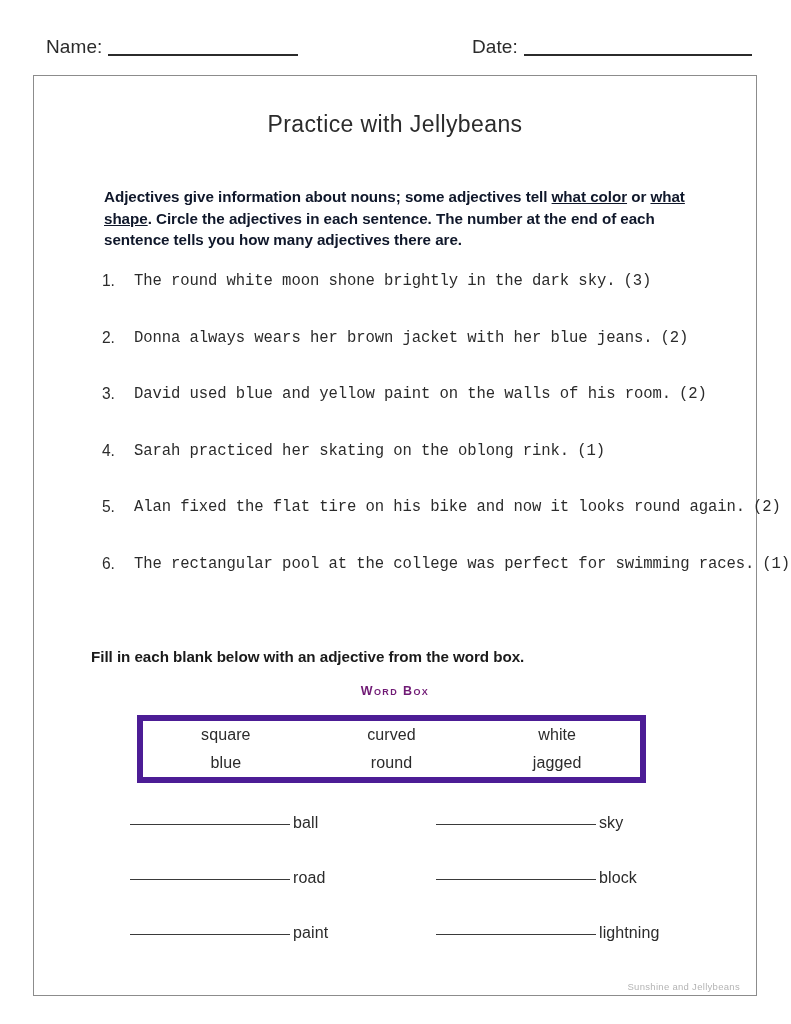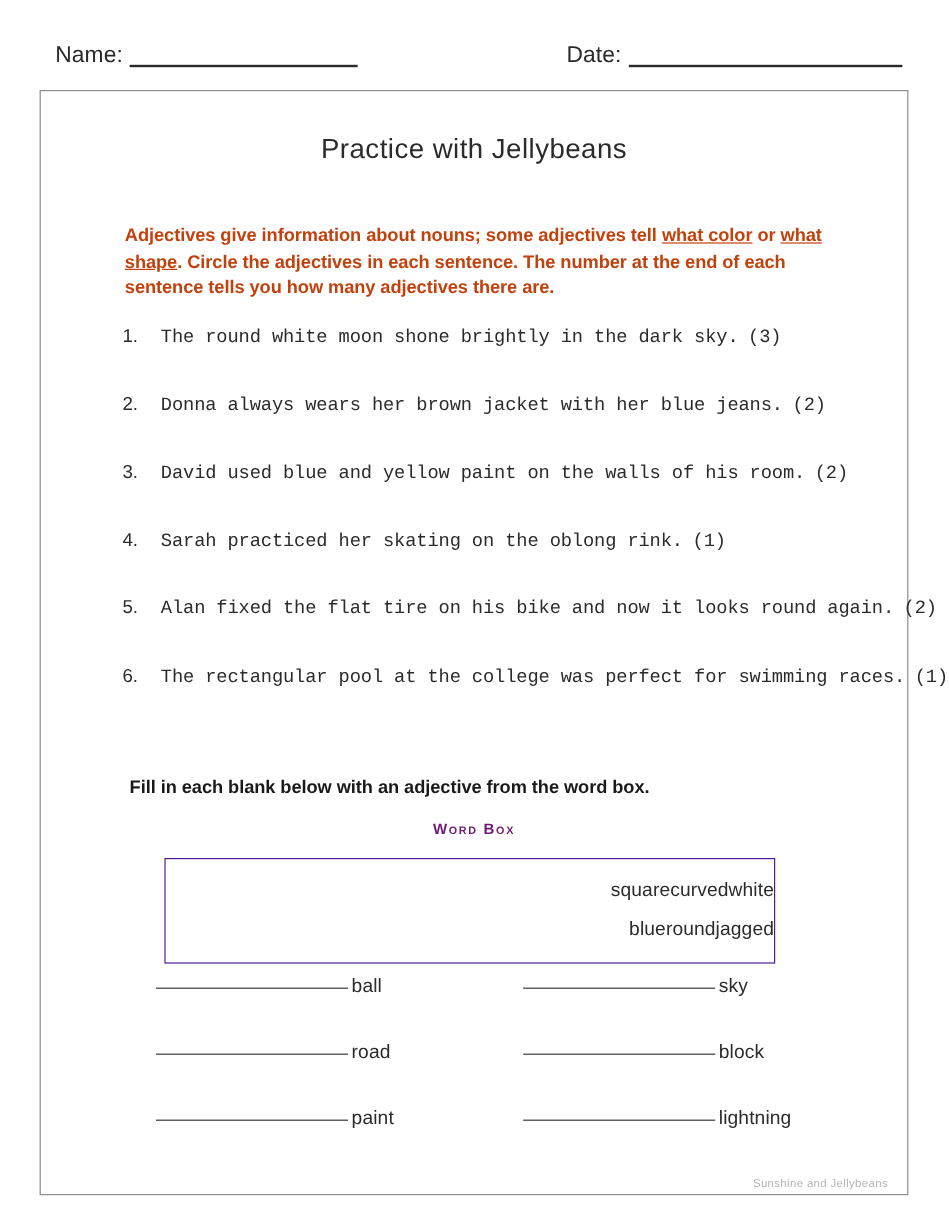--- a/index.html
+++ b/index.html
@@ -72,21 +72,21 @@
 
   
   .intro {
     position: absolute;
     left: 70px;
     top: 110px;
     width: 609px;
     font-size: 15.2px;
     font-weight: bold;
     line-height: 21.5px;
-    color: #c2410c;
+    color: #0f172a;
     letter-spacing: -0.05px;
   }
   .u { text-decoration: underline; }
 
   
   .questions {
     position: absolute;
     left: 0;
     top: 196px;
     width: 100%;
@@ -109,21 +109,21 @@
     left: 100px;
     top: 0;
     white-space: nowrap;
     font-family: Liberation Mono, monospace;
   }
   .q-count { margin-left: 8px; }
 
   
   .section2-heading {
     position: absolute;
-    left: 74px;
+    left: 57px;
     top: 572px;
     font-size: 15.2px;
     font-weight: bold;
     color: #1a1a1a;
     letter-spacing: -0.05px;
   }
 
   .wordbox-label {
     position: absolute;
     left: 0;
@@ -135,27 +135,26 @@
     font-variant: small-caps;
     letter-spacing: 1.4px;
     color: #701a75;
   }
 
   .wordbox {
     position: absolute;
     left: 103px;
     top: 639px;
     width: 509px;
-    height: 88px;
-    border: 1px solid #4c1d95;
+    height: 68px;
+    border: 6px solid #4c1d95;
     box-sizing: border-box;
     display: flex;
     flex-direction: column;
     justify-content: center;
-    align-items: flex-end;
   }
   .wordbox-row {
     display: flex;
     height: 32px;
     align-items: center;
   }
   .wordbox-cell {
     flex: 1 1 0;
     text-align: center;
     font-size: 16px;

